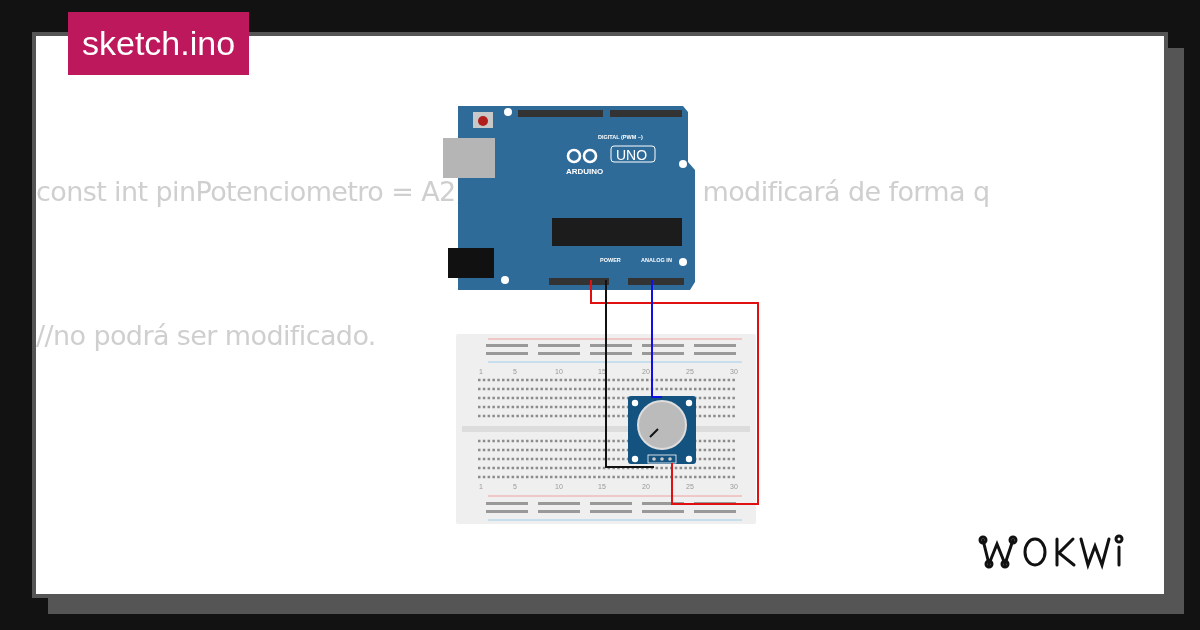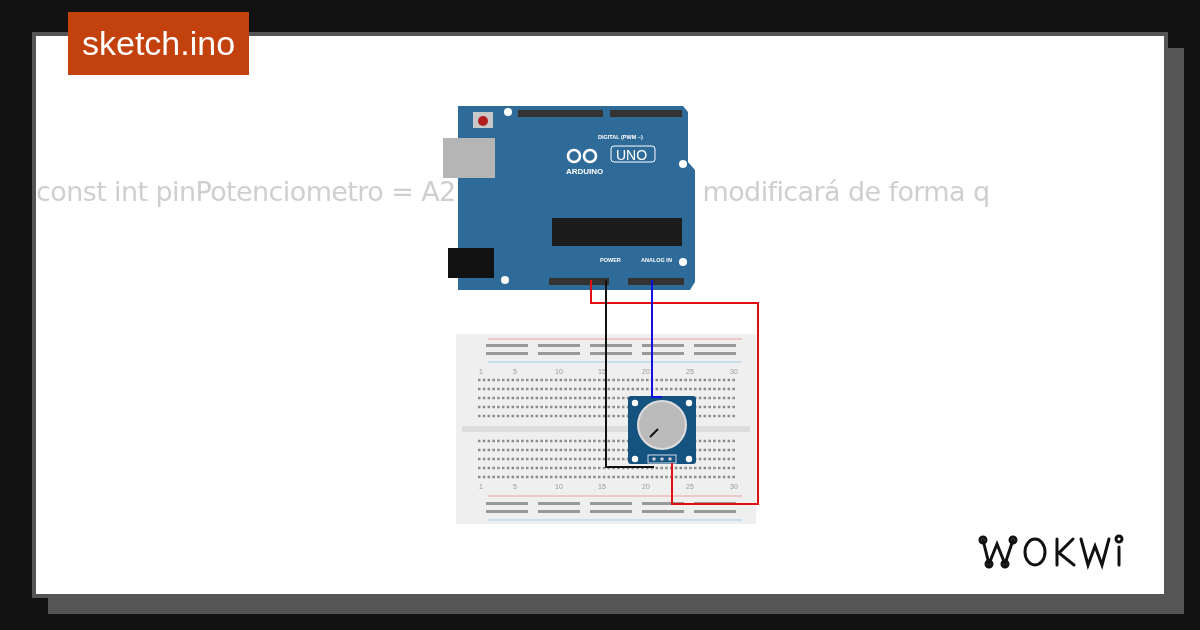--- a/index.html
+++ b/index.html
@@ -1,33 +1,34 @@
 <!DOCTYPE html>
 <html><head>
 <meta charset="utf-8">
 <style>
   html, body { margin:0; padding:0; }
   body { width:1200px; height:630px; background:#121212; position:relative; overflow:hidden; font-family:"DejaVu Sans", sans-serif; }
   .shadow { position:absolute; left:48px; top:48px; width:1136px; height:566px; background:#555555; }
   .card { position:absolute; left:32px; top:32px; width:1128px; height:558px; background:#ffffff; border:4px solid #555555; overflow:hidden; }
-  .tab { position:absolute; left:68px; top:12px; height:63px; padding:0 14px; background:#c2410c; color:#ffffff; font-size:34px; line-height:63px; font-family:"Liberation Sans", sans-serif; z-index:5; }
+  .tab { position:absolute; left:68px; top:12px; height:63px; padding:0 14px; background:#be185d; color:#ffffff; font-size:34px; line-height:63px; font-family:"Liberation Sans", sans-serif; z-index:5; }
   .code { position:absolute; left:36px; top:72px; font-size:27px; line-height:48px; color:#cfcfcf; white-space:pre; font-family:"DejaVu Sans", sans-serif; letter-spacing:-0.6px; }
   .circuit { position:absolute; left:440px; top:100px; width:340px; height:430px; z-index:3; }
   .logo { position:absolute; left:975px; top:530px; z-index:4; }
 </style>
 </head>
 <body>
 
 <div class="shadow"></div>
 <div class="card"></div>
 
 <div class="tab">sketch.ino</div>
 
 <div class="code">
   <div>const int pinPotenciometro = A2; //Esta variable se modificará de forma q</div>
+  <div>//no podrá ser modificado.</div>
   <div></div>
   <div></div>
   
   <div></div>
   
   
   <div></div>
   
 </div>
 

